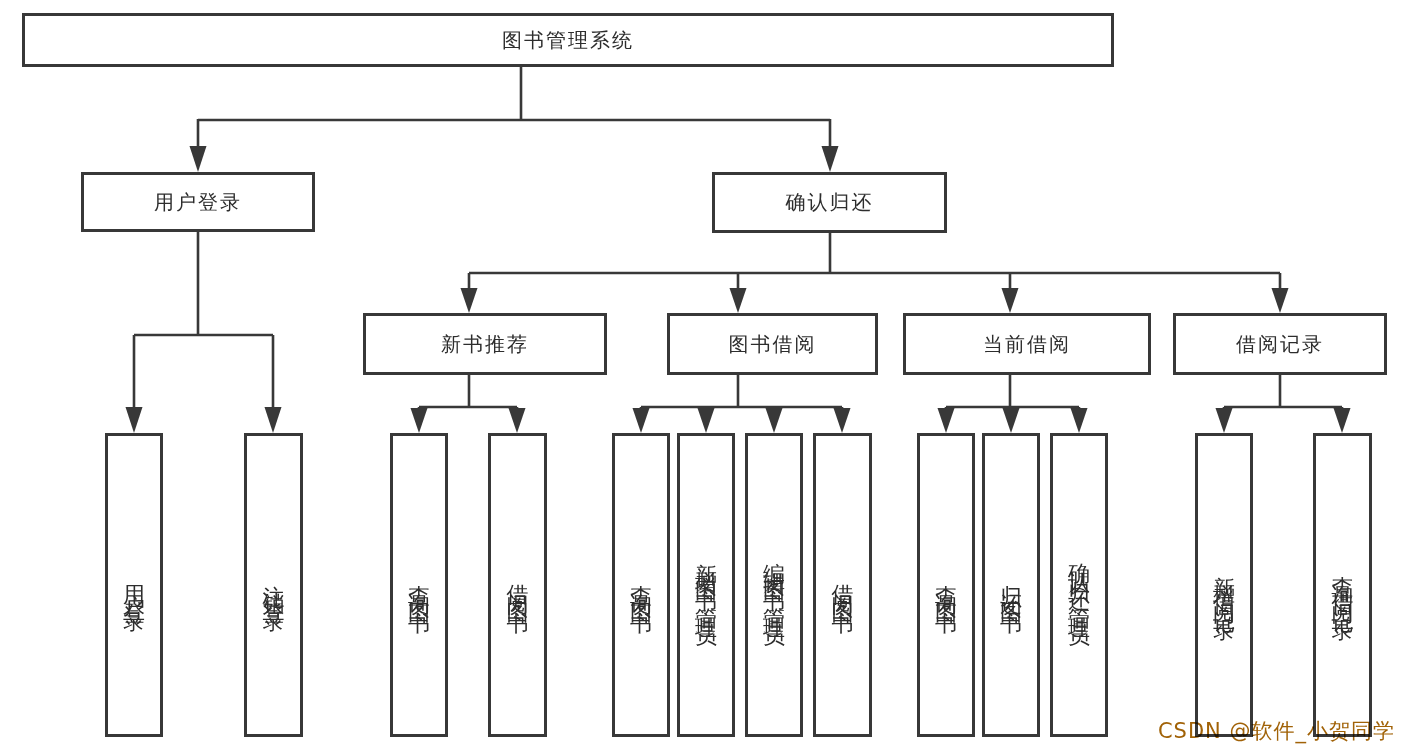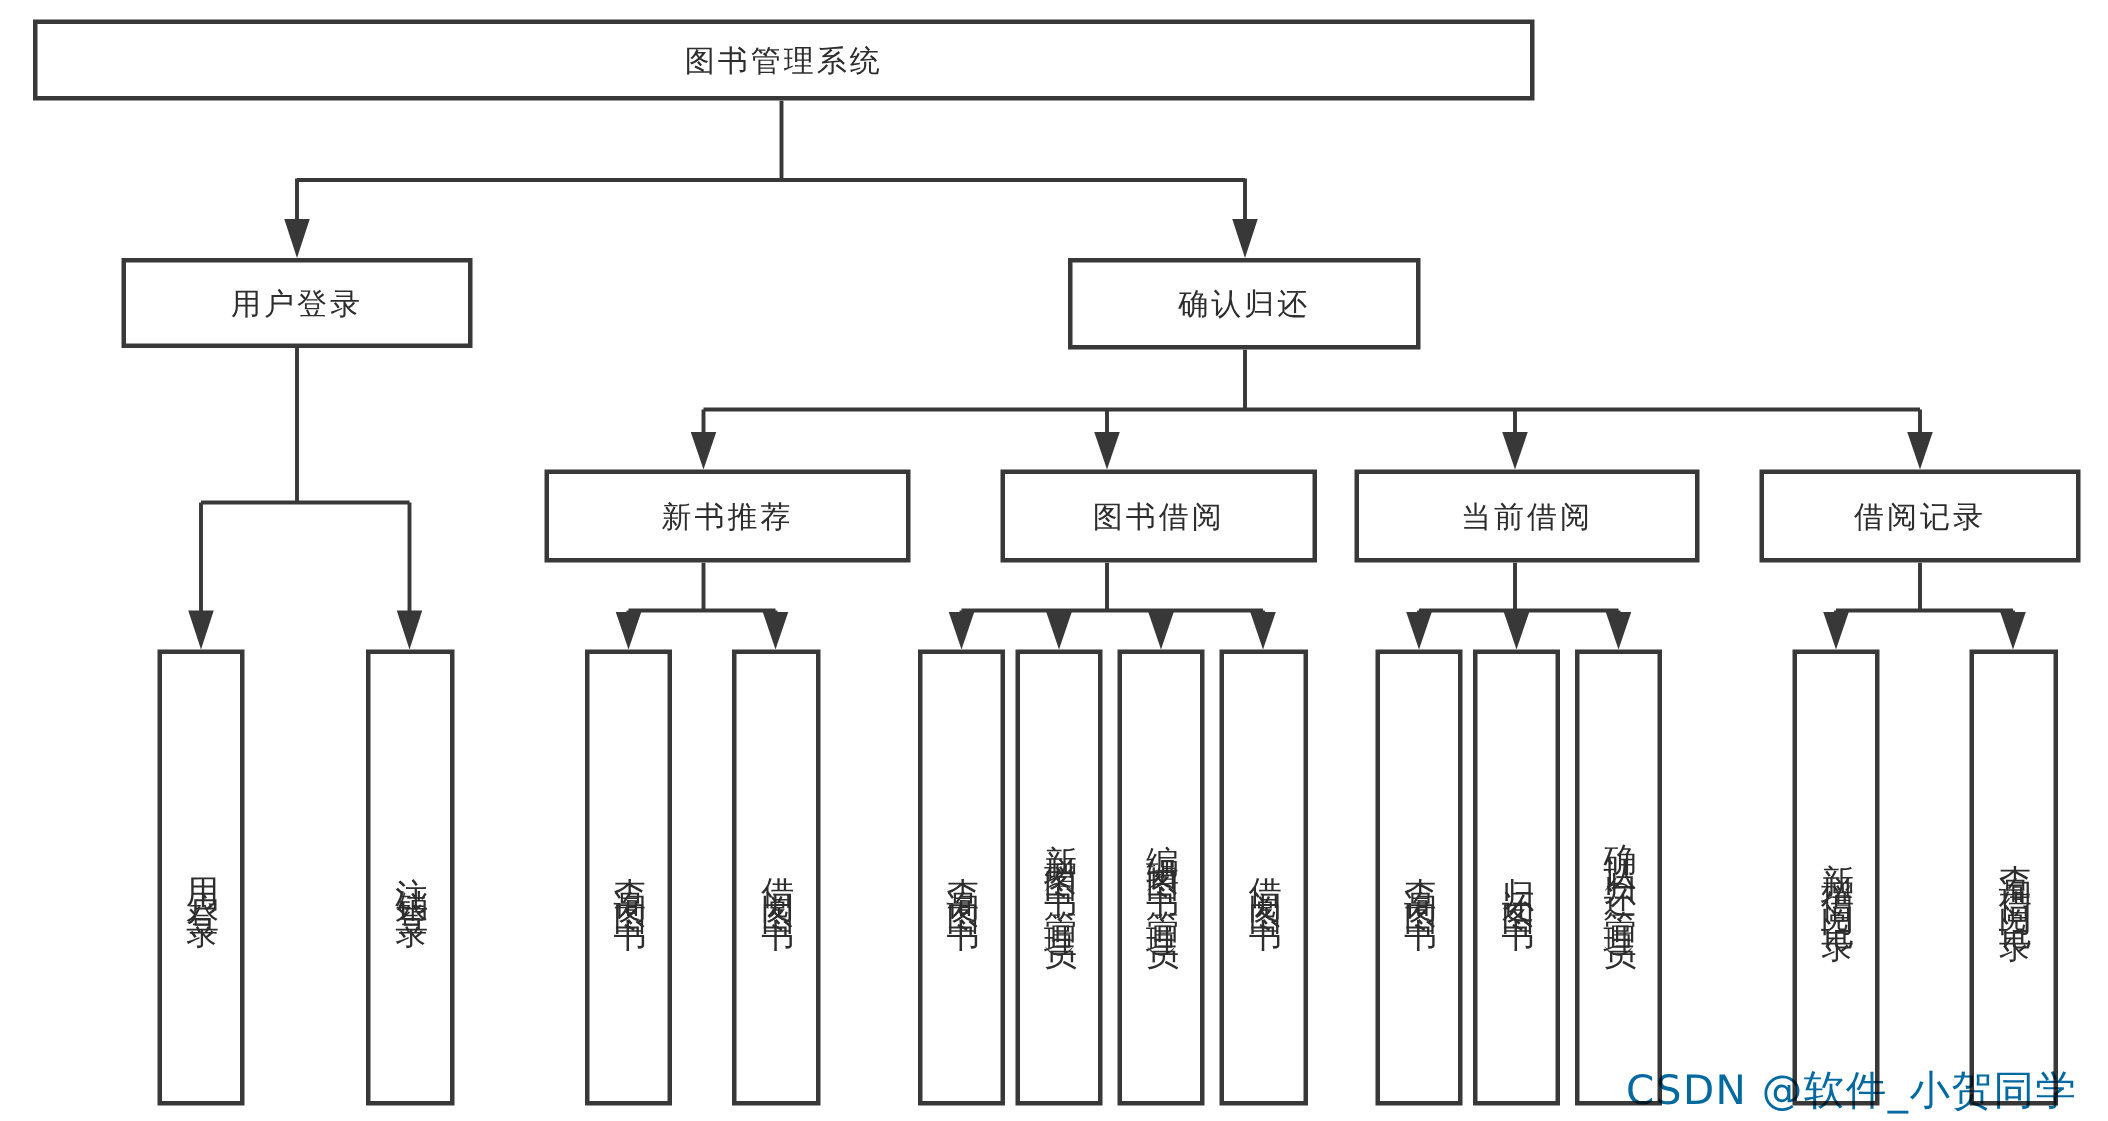--- a/index.html
+++ b/index.html
@@ -35,24 +35,24 @@
   .node-v .label {
     writing-mode: vertical-rl;
     text-orientation: mixed;
     font-size: 22px;
     letter-spacing: 9px;
     line-height: 1;
     white-space: nowrap;
   }
   .watermark {
     position: absolute;
-    right: 20px;
+    right: 10px;
     bottom: 2px;
-    font-size: 27px;
-    color: #0369a1;
+    font-size: 21px;
+    color: #a16207;
     letter-spacing: 1px;
     mix-blend-mode: multiply;
     z-index: 5;
     white-space: nowrap;
   }
 </style>
 </head>
 <body>
 
 <div class="stage">
@@ -83,38 +83,38 @@
       <polygon points="765.5,408 782.5,408 774,433"></polygon>
       <polygon points="833.5,408 850.5,408 842,433"></polygon>
       <polygon points="937.5,408 954.5,408 946,433"></polygon>
       <polygon points="1002.5,408 1019.5,408 1011,433"></polygon>
       <polygon points="1070.5,408 1087.5,408 1079,433"></polygon>
       <polygon points="1215.5,408 1232.5,408 1224,433"></polygon>
       <polygon points="1333.5,408 1350.5,408 1342,433"></polygon>
     </g>
   </svg>
 
-  <div class="node node-h" style="left:22px; top:13px; width:1001px; height:54px;justify-content:center;">
+  <div class="node node-h" style="left:22px; top:13px; width:1092px; height:54px;justify-content:center;">
     <span class="label">图书管理系统</span>
   </div>
 
   <div class="node node-h" style="left:81px; top:172px; width:234px; height:60px;">
     <span class="label">用户登录</span>
   </div>
   <div class="node node-h" style="left:712px; top:172px; width:235px; height:61px;">
     <span class="label">确认归还</span>
   </div>
 
   <div class="node node-h" style="left:363px; top:313px; width:244px; height:62px;">
     <span class="label">新书推荐</span>
   </div>
   <div class="node node-h" style="left:632px; top:313px; width:211px; height:62px;margin-left:35px;">
     <span class="label">图书借阅</span>
   </div>
-  <div class="node node-h" style="left:903px; top:313px; width:230px; height:62px;">
+  <div class="node node-h" style="left:903px; top:313px; width:248px; height:62px;">
     <span class="label">当前借阅</span>
   </div>
   <div class="node node-h" style="left:1173px; top:313px; width:214px; height:62px;">
     <span class="label">借阅记录</span>
   </div>
 
   <div class="node node-v" style="left:105px; top:433px; width:58px; height:304px;">
     <span class="label">用户登录</span>
   </div>
   <div class="node node-v" style="left:244px; top:433px; width:59px; height:304px;">

